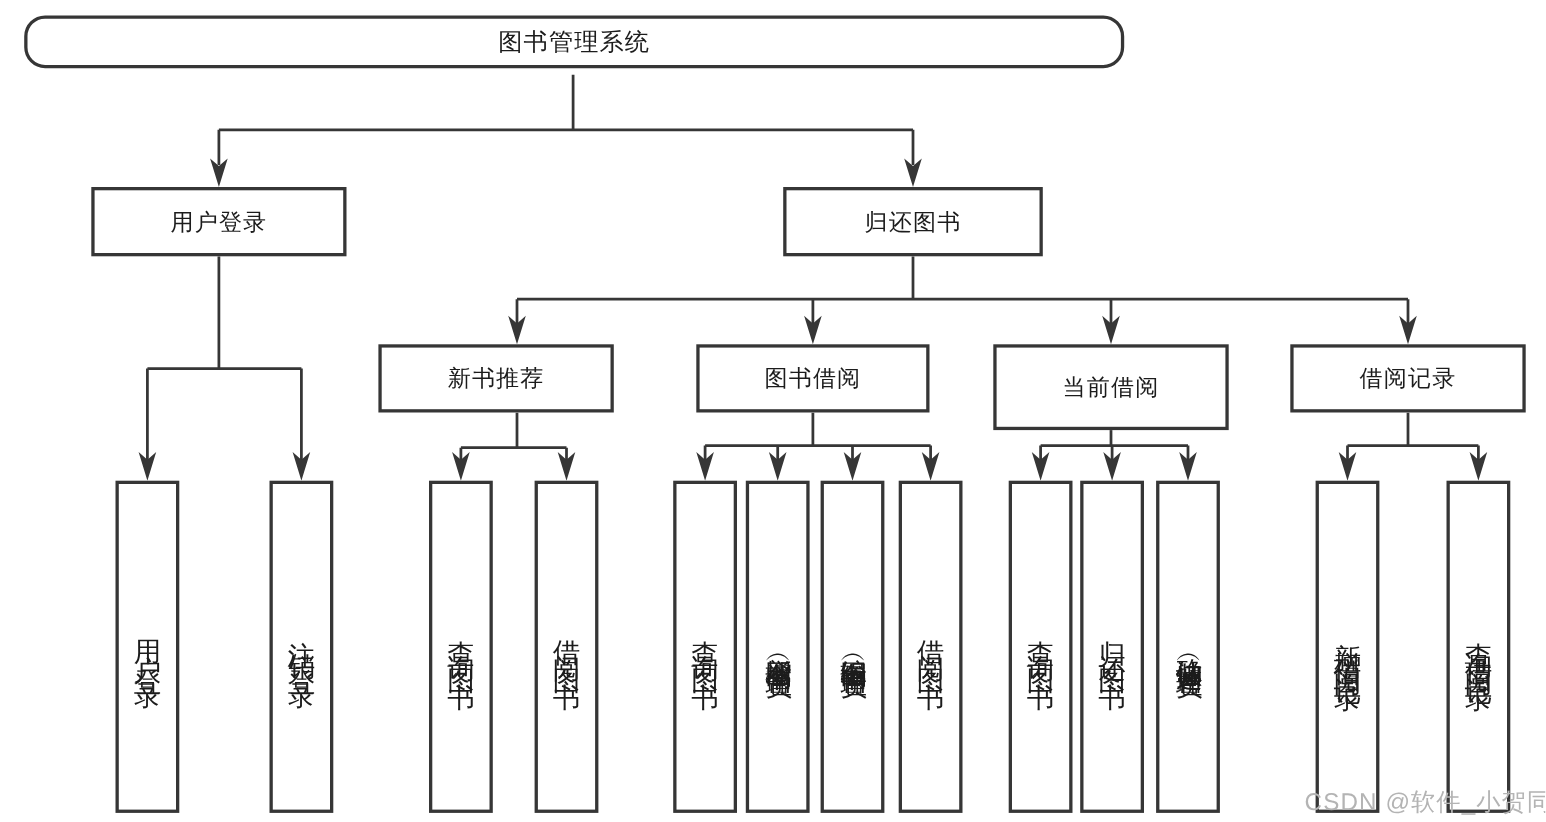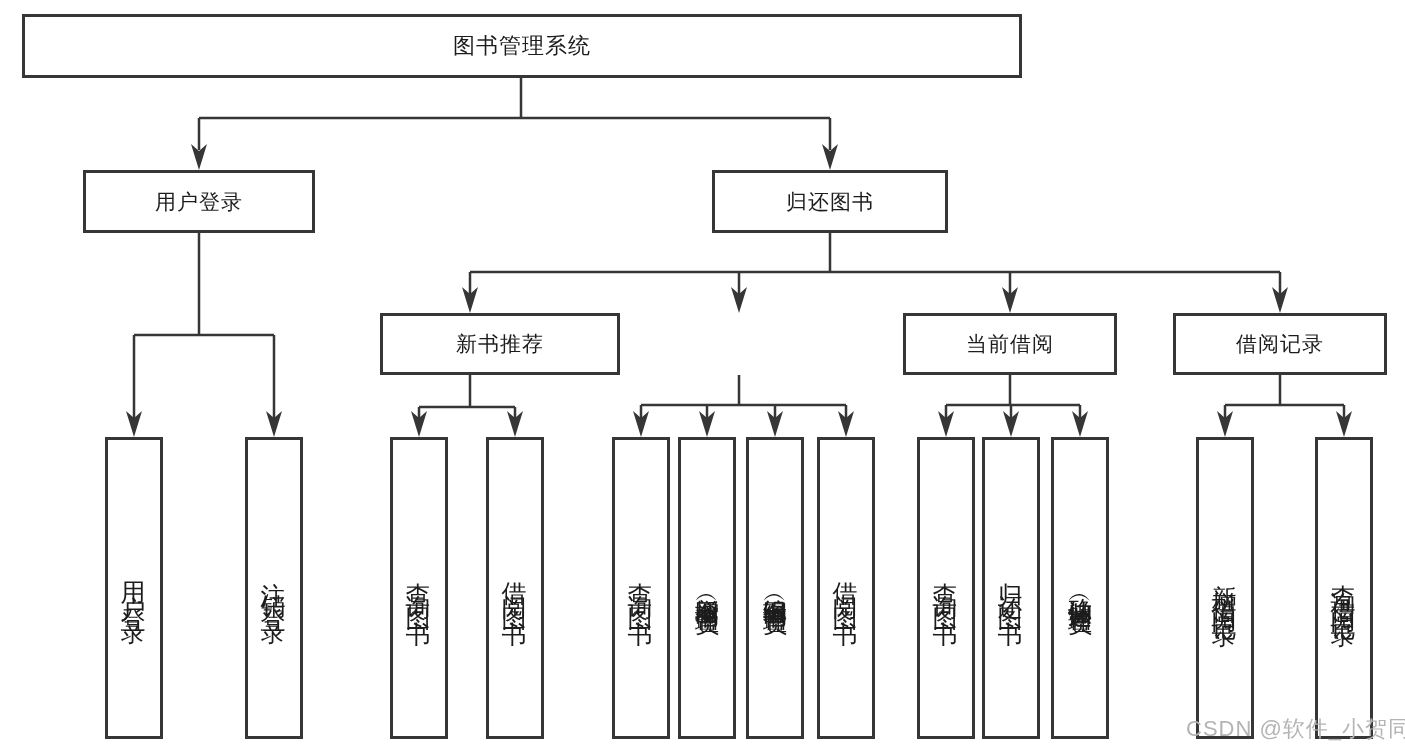--- a/index.html
+++ b/index.html
@@ -32,22 +32,23 @@
     justify-content: center;
     color: #1c1c1c;
     z-index: 2;
   }
   .h-node {
     font-size: 21px;
     letter-spacing: 1px;
   }
   .root-node {
     left: 22px; top: 14px;
-    width: 1000px; height: 64px;
+    width: 1000px; height: 48px;
     font-size: 22px;
+    border-radius: 19px;
   }
   .leaf {
     top: 437px;
     height: 302px;
     width: 58px;
     writing-mode: vertical-rl;
     text-orientation: mixed;
     font-size: 25px;
     letter-spacing: 13px;
   }
@@ -112,22 +113,23 @@
       <polygon points="1217,411 1225,437 1233,411 1225,418"></polygon>
       <polygon points="1336,411 1344,437 1352,411 1344,418"></polygon>
     </g>
   </svg>
 
   <div class="node h-node root-node">图书管理系统</div>
 
   <div class="node h-node" style="left:83px; top:170px; width:232px; height:63px;">用户登录</div>
   <div class="node h-node" style="left:712px; top:170px; width:236px; height:63px;">归还图书</div>
 
-  <div class="node h-node" style="left:380px; top:313px; width:240px; height:62px;">新书推荐</div>
-  <div class="node h-node" style="left:903px; top:313px; width:214px; height:62px;">当前借阅</div>
+  <div class="node h-node" style="left:344px; top:313px; width:214px; height:62px;">新书推荐</div>
+  <div class="node h-node" style="left:633px; top:313px; width:212px; height:62px;">图书借阅</div>
+  <div class="node h-node" style="left:903px; top:313px; width:214px; height:78px;">当前借阅</div>
   <div class="node h-node" style="left:1173px; top:313px; width:214px; height:62px;">借阅记录</div>
 
   <div class="node leaf" style="left:105px;">用户登录</div>
   <div class="node leaf" style="left:245px;">注销登录</div>
 
   <div class="node leaf" style="left:390px;">查询图书</div>
   <div class="node leaf" style="left:486px;">借阅图书</div>
 
   <div class="node leaf" style="left:612px;">查询图书</div>
   <div class="node leaf dense" style="left:678px;">新增图书（管理员）</div>

